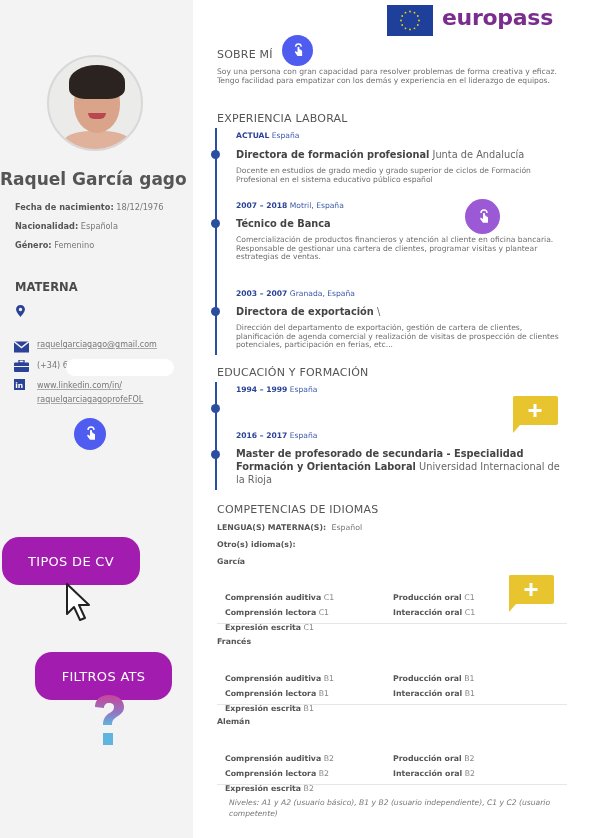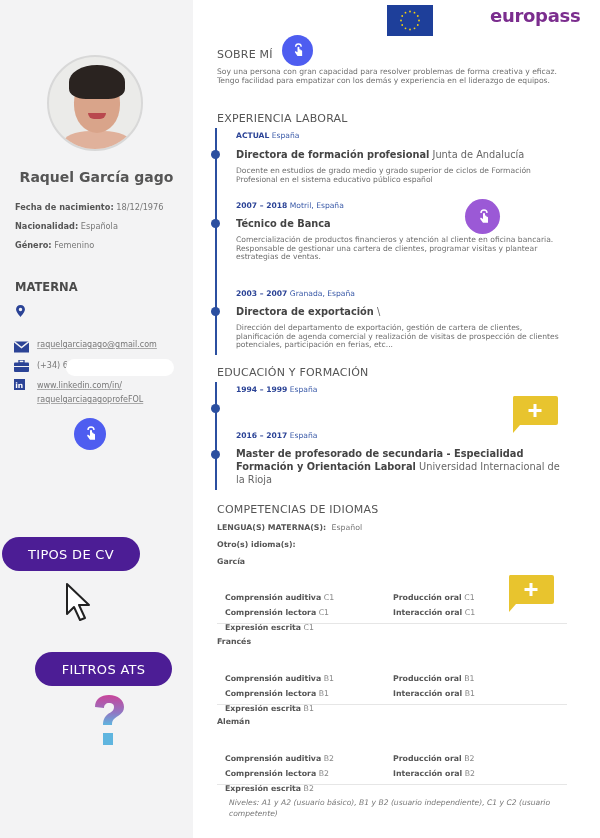--- a/index.html
+++ b/index.html
@@ -10,42 +10,42 @@
     .main { position: absolute; left: 193px; top: 0; width: 407px; height: 838px; background: #ffffff; }
 
     
     .photo { position: absolute; left: 47px; top: 55px; width: 96px; height: 96px; border-radius: 50%;
       border: 2px solid #d8d8d8; overflow: hidden; background: #ebebe9; }
     .photo .face { position: absolute; left: 25px; top: 20px; width: 46px; height: 56px; border-radius: 45% 45% 50% 50%; background: #d9a48a; }
     .photo .hair { position: absolute; left: 20px; top: 8px; width: 56px; height: 34px; border-radius: 50% 50% 30% 30%; background: #2a2320; }
     .photo .shoulders { position: absolute; left: 14px; top: 74px; width: 68px; height: 30px; border-radius: 40% 40% 0 0; background: #e0b19b; }
     .photo .smile { position: absolute; left: 39px; top: 56px; width: 18px; height: 6px; border-radius: 0 0 10px 10px; background: #b9484e; }
 
-    .name { position: absolute; left: 0; width: 193px; top: 169px; text-align: center; font-size: 14px; font-weight: bold; color: #555; }
+    .name { position: absolute; left: 0; width: 193px; top: 169px; font-size: 17px; font-weight: bold; color: #555; }
     .info { position: absolute; left: 15px; font-size: 8.2px; color: #777; }
     .info b { color: #555; }
 
     .contact-title { position: absolute; left: 15px; top: 280px; font-size: 11.5px; font-weight: bold; color: #4a4a4a; }
     .c-icon { position: absolute; left: 14px; width: 13px; height: 12px; }
     .c-text { position: absolute; left: 37px; font-size: 8px; color: #777; line-height: 14px; }
     .c-text.link { text-decoration: underline; text-decoration-color: #aaa; }
     .redact { position: absolute; left: 66px; top: 359px; width: 108px; height: 17px; border-radius: 9px; background: #ffffff; }
 
     .touch { position: absolute; width: 34px; height: 34px; border-radius: 50%; display: flex; align-items: center; justify-content: center; }
     .touch.blue { background: #4e5df0; }
     .touch.purple { background: #9b59d6; }
 
-    .pill { position: absolute; height: 34px; border-radius: 17px; background: #4c1d95; color: #fff; font-size: 13px;
+    .pill { position: absolute; height: 48px; border-radius: 17px; background: #a21caf; color: #fff; font-size: 13px;
       display: flex; align-items: center; justify-content: center; letter-spacing: 0.3px; }
     .cursor-icon { position: absolute; left: 64px; top: 582px; }
     .q-icon { position: absolute; left: 92px; top: 695px; }
 
     
     .eu-flag { position: absolute; left: 194px; top: 5px; width: 46px; height: 31px; background: #1e3f9a; }
-    .europass-word { position: absolute; left: 249px; top: 5px; font-size: 18px; color: #7b2d8e; font-weight: bold; letter-spacing: -0.3px; margin-left: 48px; }
+    .europass-word { position: absolute; left: 249px; top: 5px; font-size: 22px; color: #7b2d8e; font-weight: bold; letter-spacing: -0.3px; }
 
     .sec-title { position: absolute; left: 24px; font-size: 11px; color: #555; letter-spacing: 0.2px; }
     .para { position: absolute; left: 24px; width: 355px; font-size: 7.6px; line-height: 8.6px; color: #707070; }
 
     .timeline { position: absolute; left: 22px; width: 2px; background: #2b4fa0; }
     .dot { position: absolute; left: 18px; width: 9px; height: 9px; border-radius: 50%; background: #2b4fa0; }
     .date { position: absolute; left: 43px; font-size: 7.6px; color: #3a5aa8; }
     .date b { color: #2b4396; }
     .role { position: absolute; left: 43px; font-size: 9.8px; color: #444; width: 340px; line-height: 13px; }
     .role b { color: #444; }

